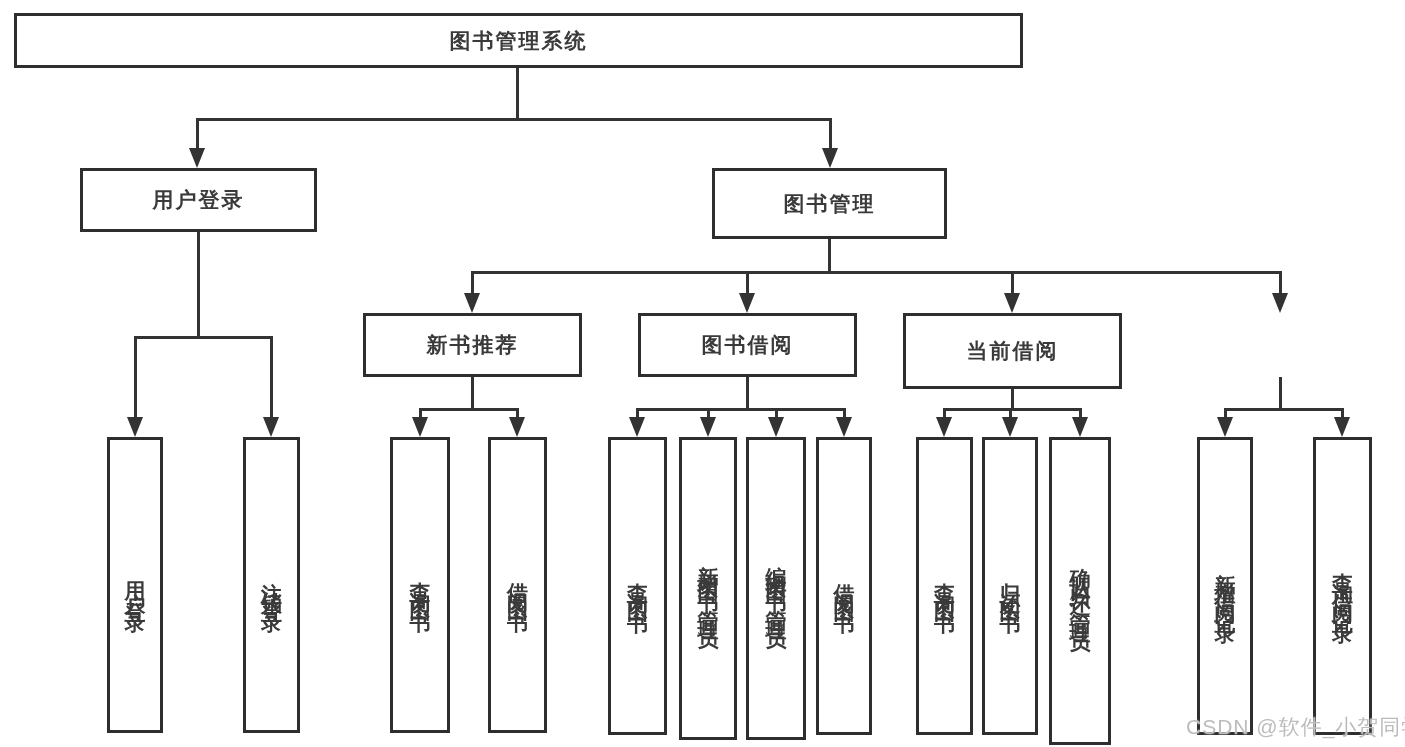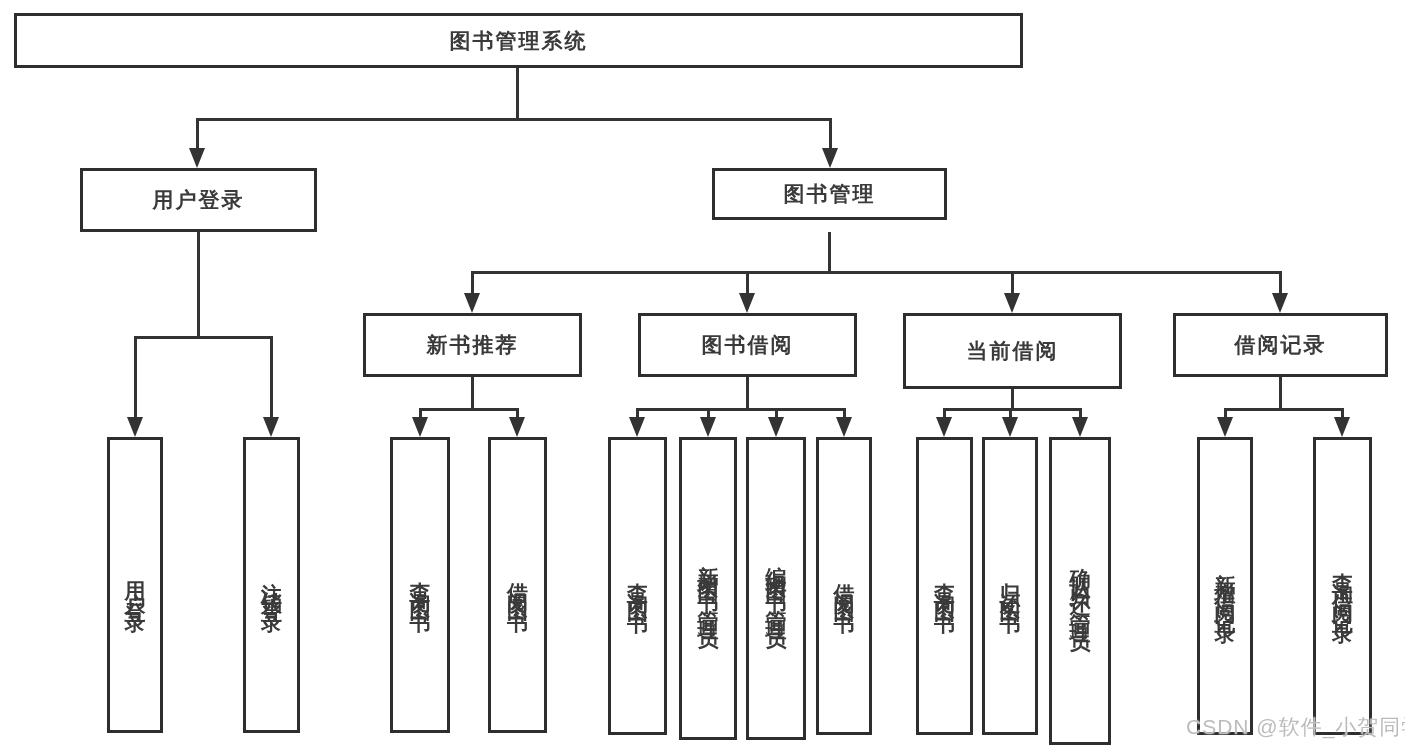--- a/index.html
+++ b/index.html
@@ -46,35 +46,32 @@
 
 <div id="stage">
 
   <div class="hbox" style="left:14px;top:13px;width:1009px;height:55px">
     <span>图书管理系统</span>
   </div>
 
   <div class="hbox" style="left:80px;top:168px;width:237px;height:64px">
     <span>用户登录</span>
   </div>
-  <div class="hbox" style="left:712px;top:168px;width:235px;height:52px">
+  <div class="hbox" style="left:712px;top:168px;width:235px;height:71px">
     <span>图书管理</span>
   </div>
 
   <div class="hbox" style="left:363px;top:313px;width:219px;height:64px">
     <span>新书推荐</span>
   </div>
   <div class="hbox" style="left:638px;top:313px;width:219px;height:64px">
     <span>图书借阅</span>
   </div>
   <div class="hbox" style="left:903px;top:313px;width:219px;height:76px">
     <span>当前借阅</span>
-  </div>
-  <div class="hbox" style="left:1173px;top:313px;width:215px;height:64px">
-    <span>借阅记录</span>
   </div>
 
   <div class="vbox" style="left:107px;top:437px;width:56px;height:296px">
     <span>用户登录</span>
   </div>
   <div class="vbox" style="left:243px;top:437px;width:57px;height:296px">
     <span>注销登录</span>
   </div>
 
   <div class="vbox" style="left:390px;top:437px;width:60px;height:296px">

